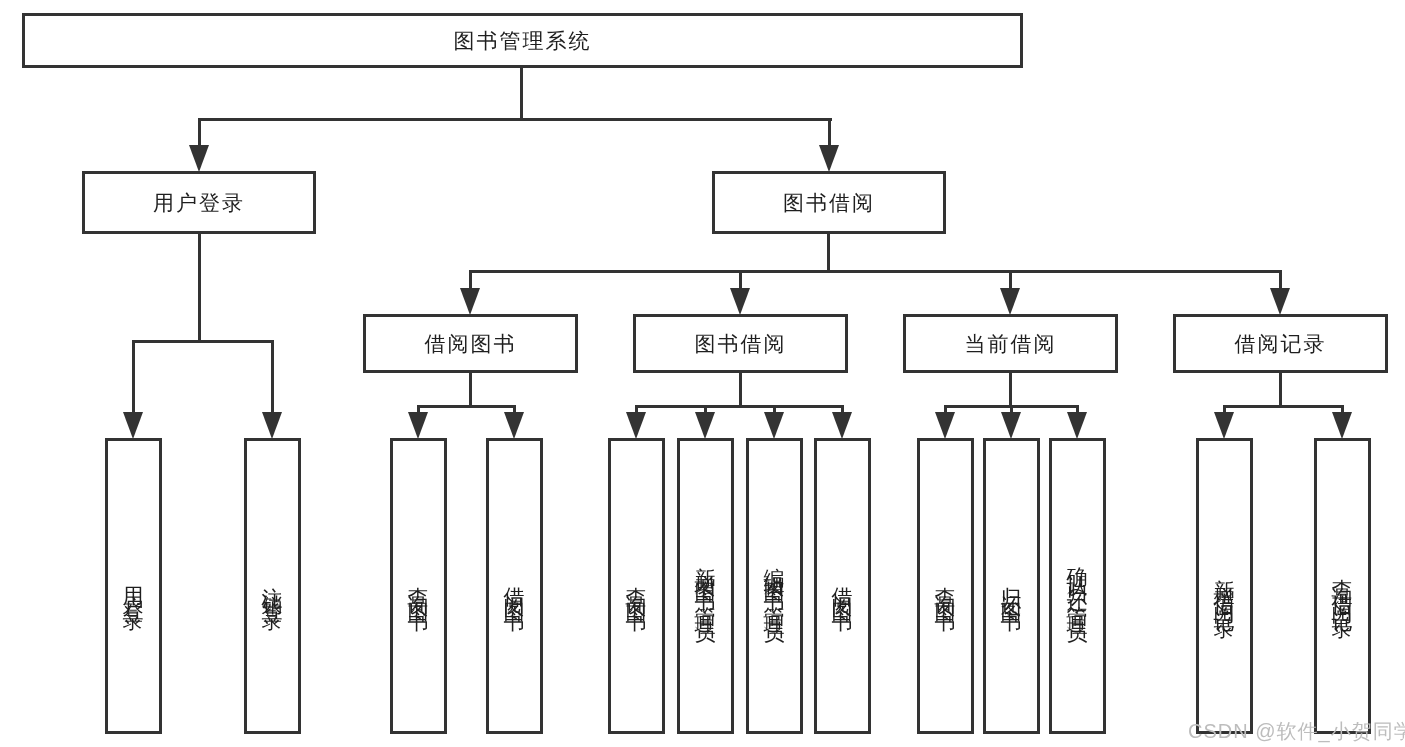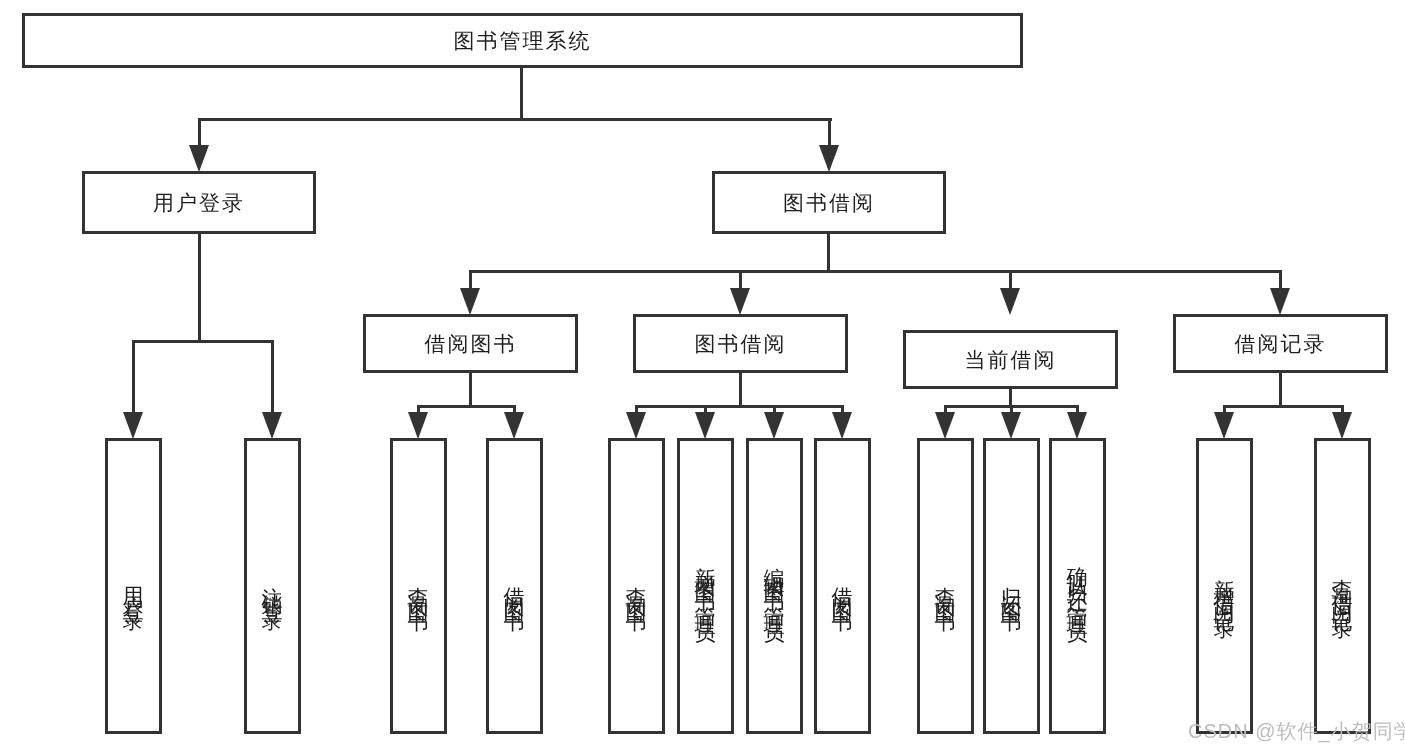--- a/index.html
+++ b/index.html
@@ -127,21 +127,21 @@
   <div class="box" style="left:712px;top:171px;width:234px;height:63px">
     <span class="lbl">图书借阅</span>
   </div>
 
   <div class="box" style="left:363px;top:314px;width:215px;height:59px">
     <span class="lbl">借阅图书</span>
   </div>
   <div class="box" style="left:633px;top:314px;width:215px;height:59px">
     <span class="lbl">图书借阅</span>
   </div>
-  <div class="box" style="left:903px;top:330px;width:215px;height:59px">
+  <div class="box" style="left:903px;top:314px;width:215px;height:59px">
     <span class="lbl">当前借阅</span>
   </div>
   <div class="box" style="left:1173px;top:314px;width:215px;height:59px">
     <span class="lbl">借阅记录</span>
   </div>
 
   <div class="box vbox" style="left:105px;top:438px;width:57px;height:296px">
     <span class="lbl">用户登录</span>
   </div>
   <div class="box vbox" style="left:244px;top:438px;width:57px;height:296px">

